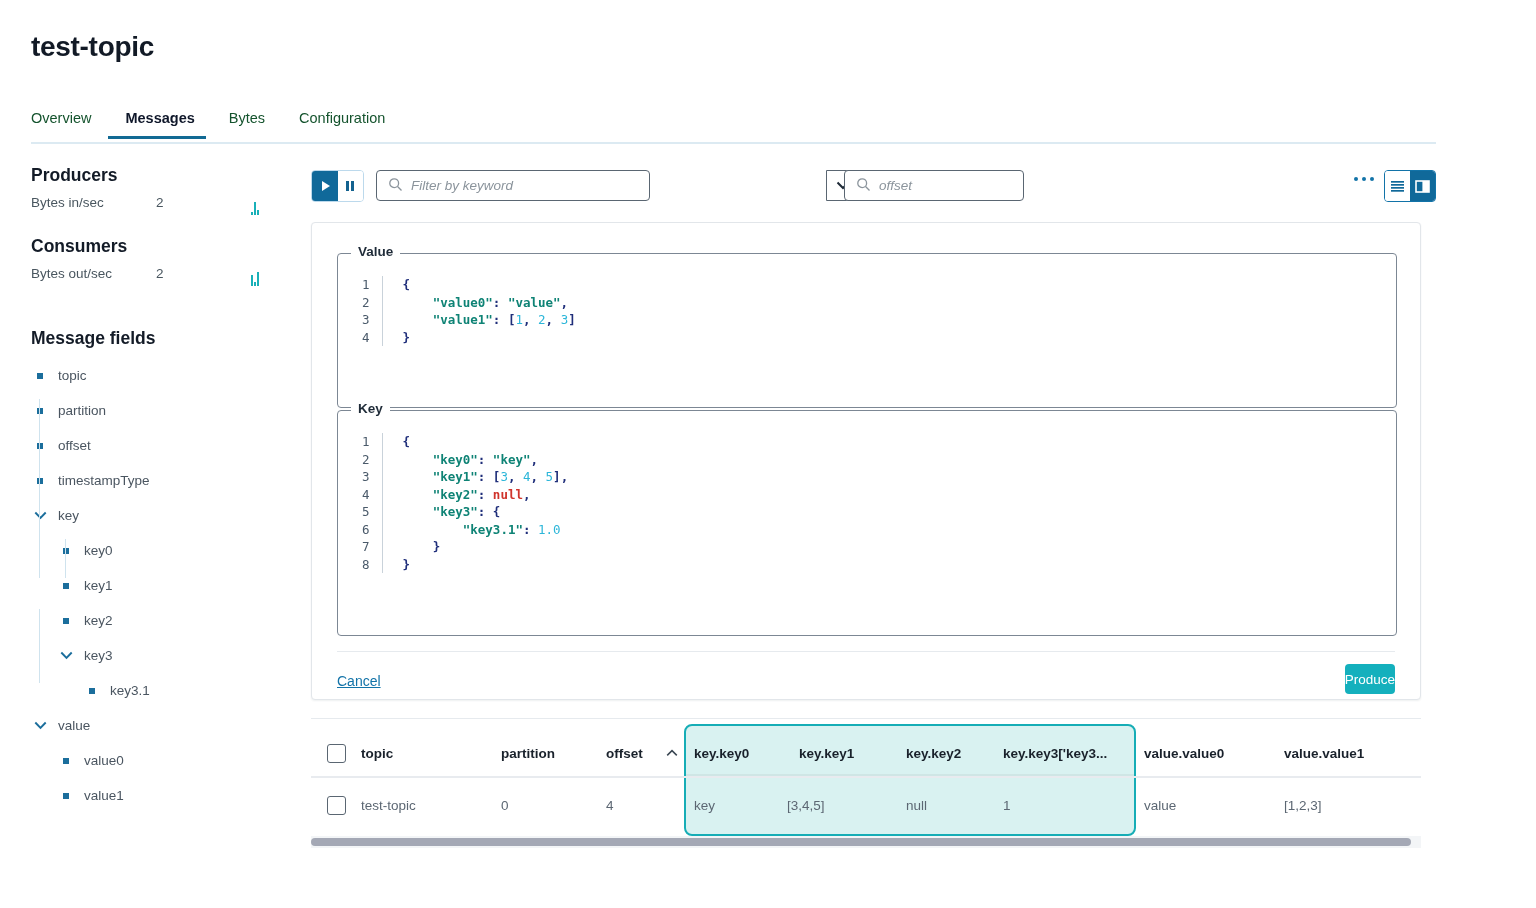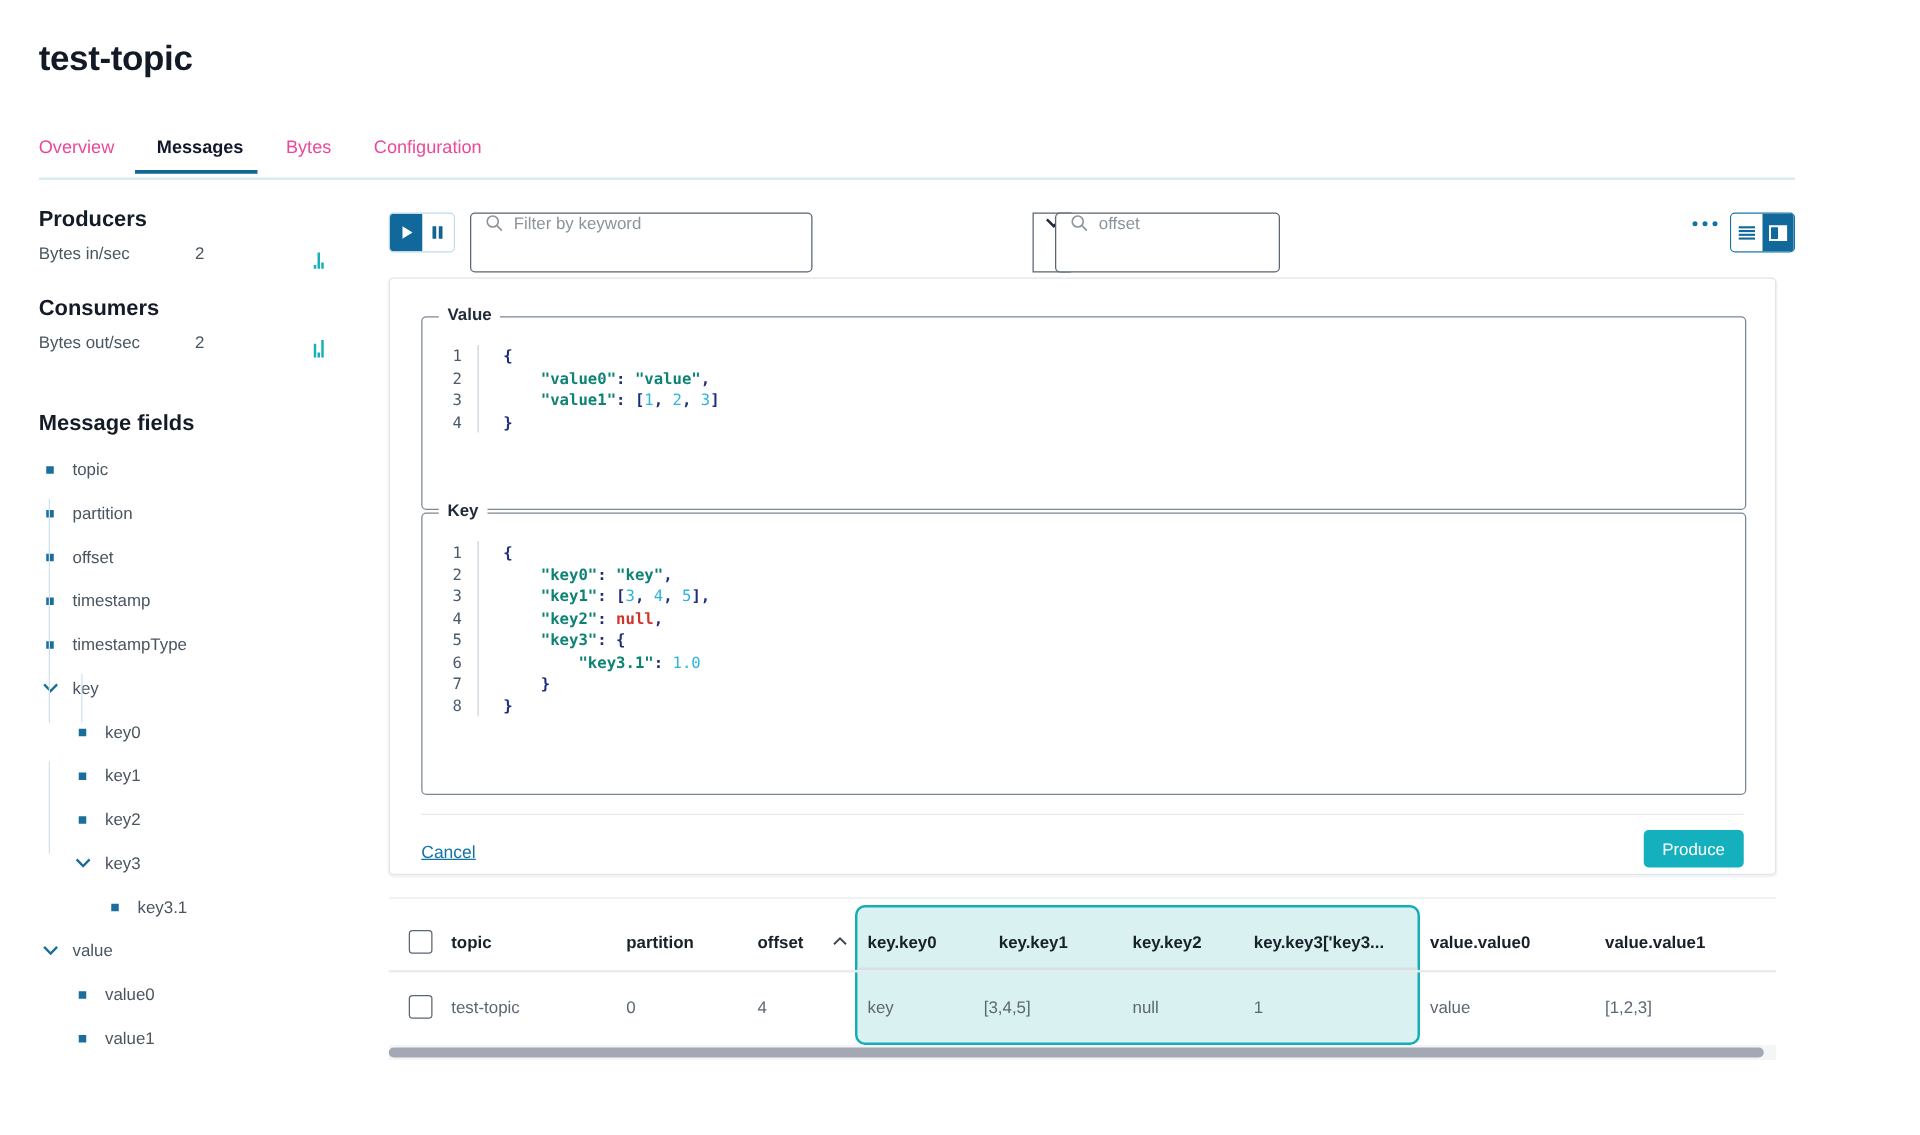--- a/index.html
+++ b/index.html
@@ -27,21 +27,21 @@
     position: absolute;
     left: 31px; top: 110px;
     width: 1405px; height: 34px;
     border-bottom: 2px solid #dceaf2;
     display: flex;
     align-items: flex-start;
     gap: 0;
   }
   .tab {
     font-size: 14.5px;
-    color: #ec4899;
+    color: #14532d;
     padding: 0 17px 11px 17px;
     cursor: pointer;
     white-space: nowrap;
     position: relative;
   }
   .tab:first-child { padding-left: 0; }
   .tab.active {
     color: #0f172a;
     font-weight: bold;
   }
@@ -143,23 +143,24 @@
   .tri { width:0; height:0; border-left: 8px solid #fff; border-top: 5px solid transparent; border-bottom: 5px solid transparent; margin-left:2px;}
   .pbars { display:flex; gap:2px; }
   .pbars i { display:block; width:3px; height:10px; background:#13628f; }
 
   .inp {
     position: absolute;
     border: 1px solid #5a6672;
     border-radius: 4px;
     background: #fff;
     display: flex;
-    align-items: flex-start;
-    height: 48px;
+    align-items: center;
+    height: 31px;
     font-size: 13.5px;
+    font-style: italic;
   }
   .inp .mag { margin: 0 8px 0 11px; flex: 0 0 auto; }
   .inp .txt { color: #8b949c; }
 
   #filter-input { left: 65px; top: 0; width: 274px; }
   #jump-select {
     left: 353px; top: 0; width: 176px;
     padding-left: 13px; color: #303a45;
     justify-content: space-between;
     border-right: none;
@@ -262,21 +263,21 @@
     left: 25px; top: 450px;
     font-size: 14px;
     color: #1273a8;
     text-decoration: underline;
     cursor: pointer;
   }
   .produce-btn {
     position: absolute;
     right: 25px; top: 441px;
     height: 30px;
-    padding: 0 15px;
+    padding: 0 0;
     background: #14b0bd;
     color: #fff;
     border: none;
     border-radius: 4px;
     font-size: 13.5px;
     font-family: "Liberation Sans", sans-serif;
     cursor: pointer;
     display:flex; align-items:center;
   }
 
@@ -385,26 +386,20 @@
         <span class="tw">
           <span class="bullet"></span>
         </span>
         <span class="tlabel">partition</span>
       </div>
       <div class="tnode lvl1">
         <span class="tw">
           <span class="bullet"></span>
         </span>
         <span class="tlabel">offset</span>
-      </div>
-      <div class="tnode lvl1">
-        <span class="tw">
-          <span class="bullet"></span>
-        </span>
-        <span class="tlabel">timestamp</span>
       </div>
       <div class="tnode lvl1">
         <span class="tw">
           <span class="bullet"></span>
         </span>
         <span class="tlabel">timestampType</span>
       </div>
       <div class="tnode lvl1">
         <span class="tw">
           <svg width="13" height="9" viewBox="0 0 13 9">

